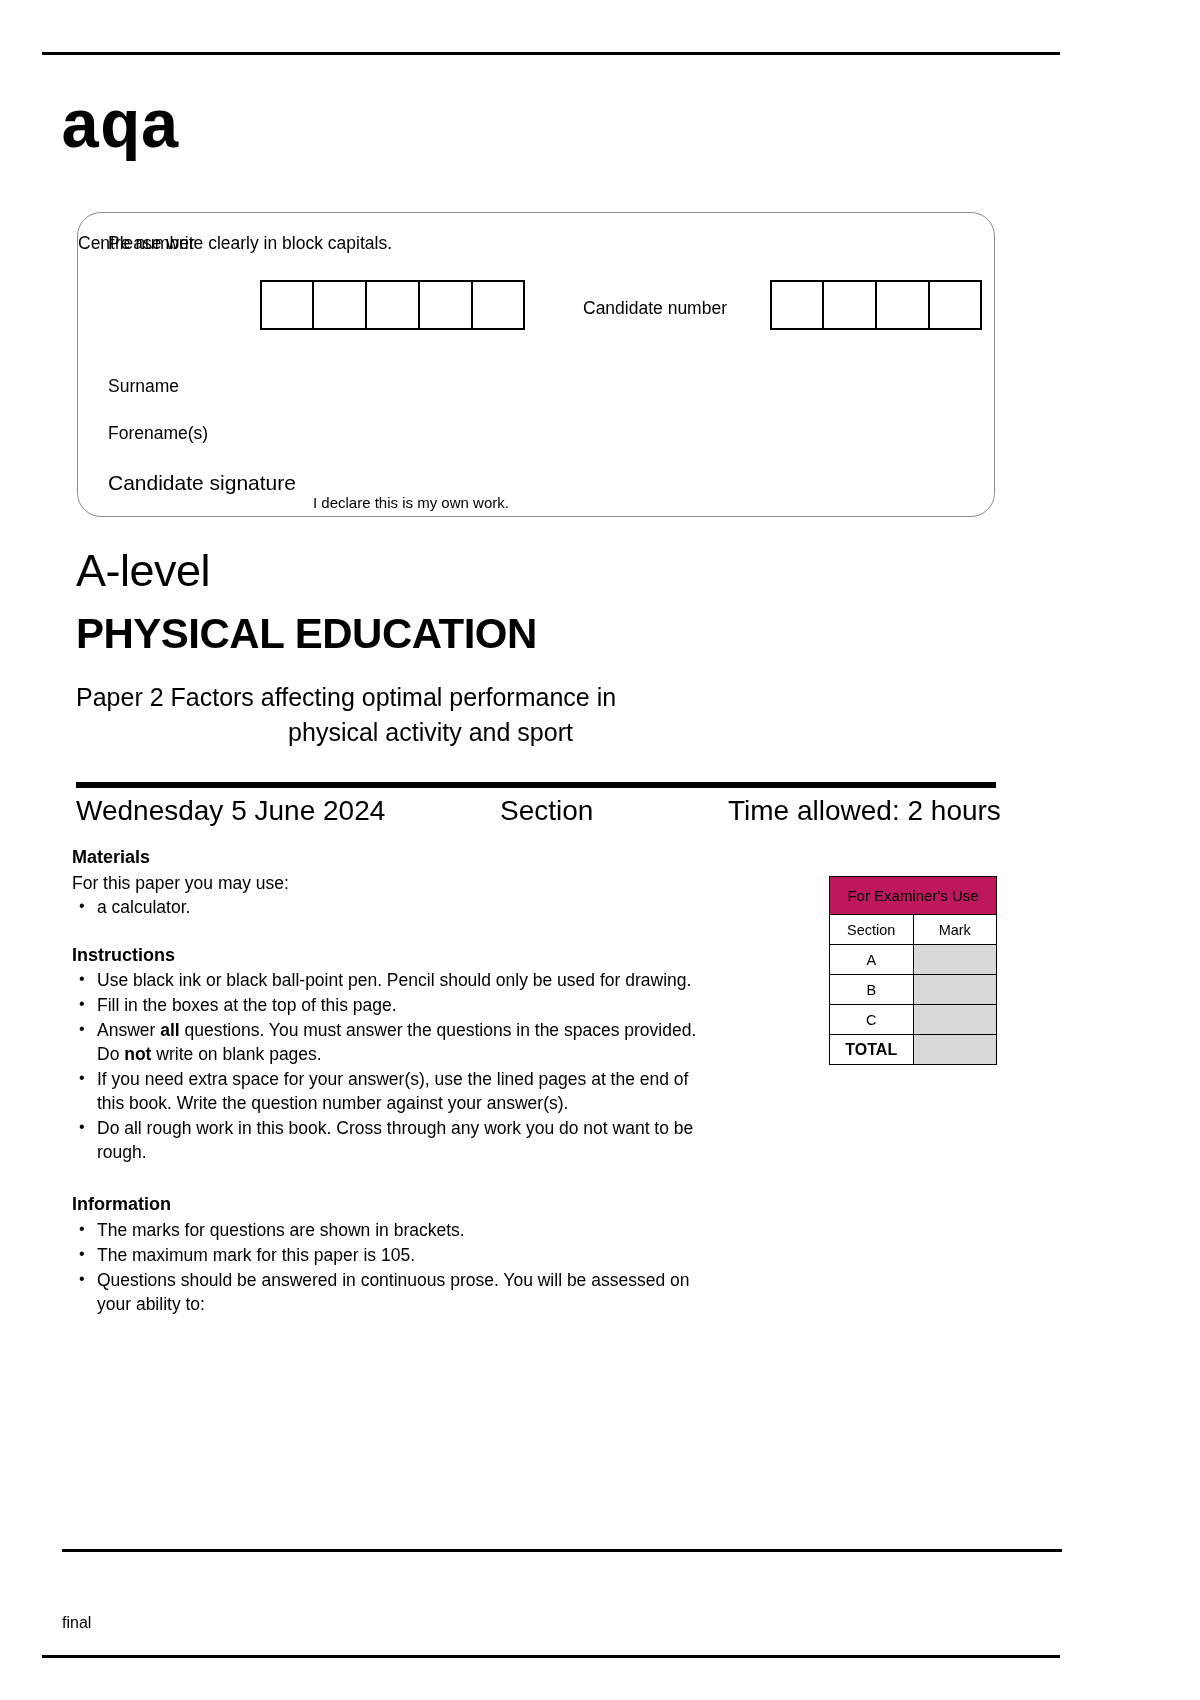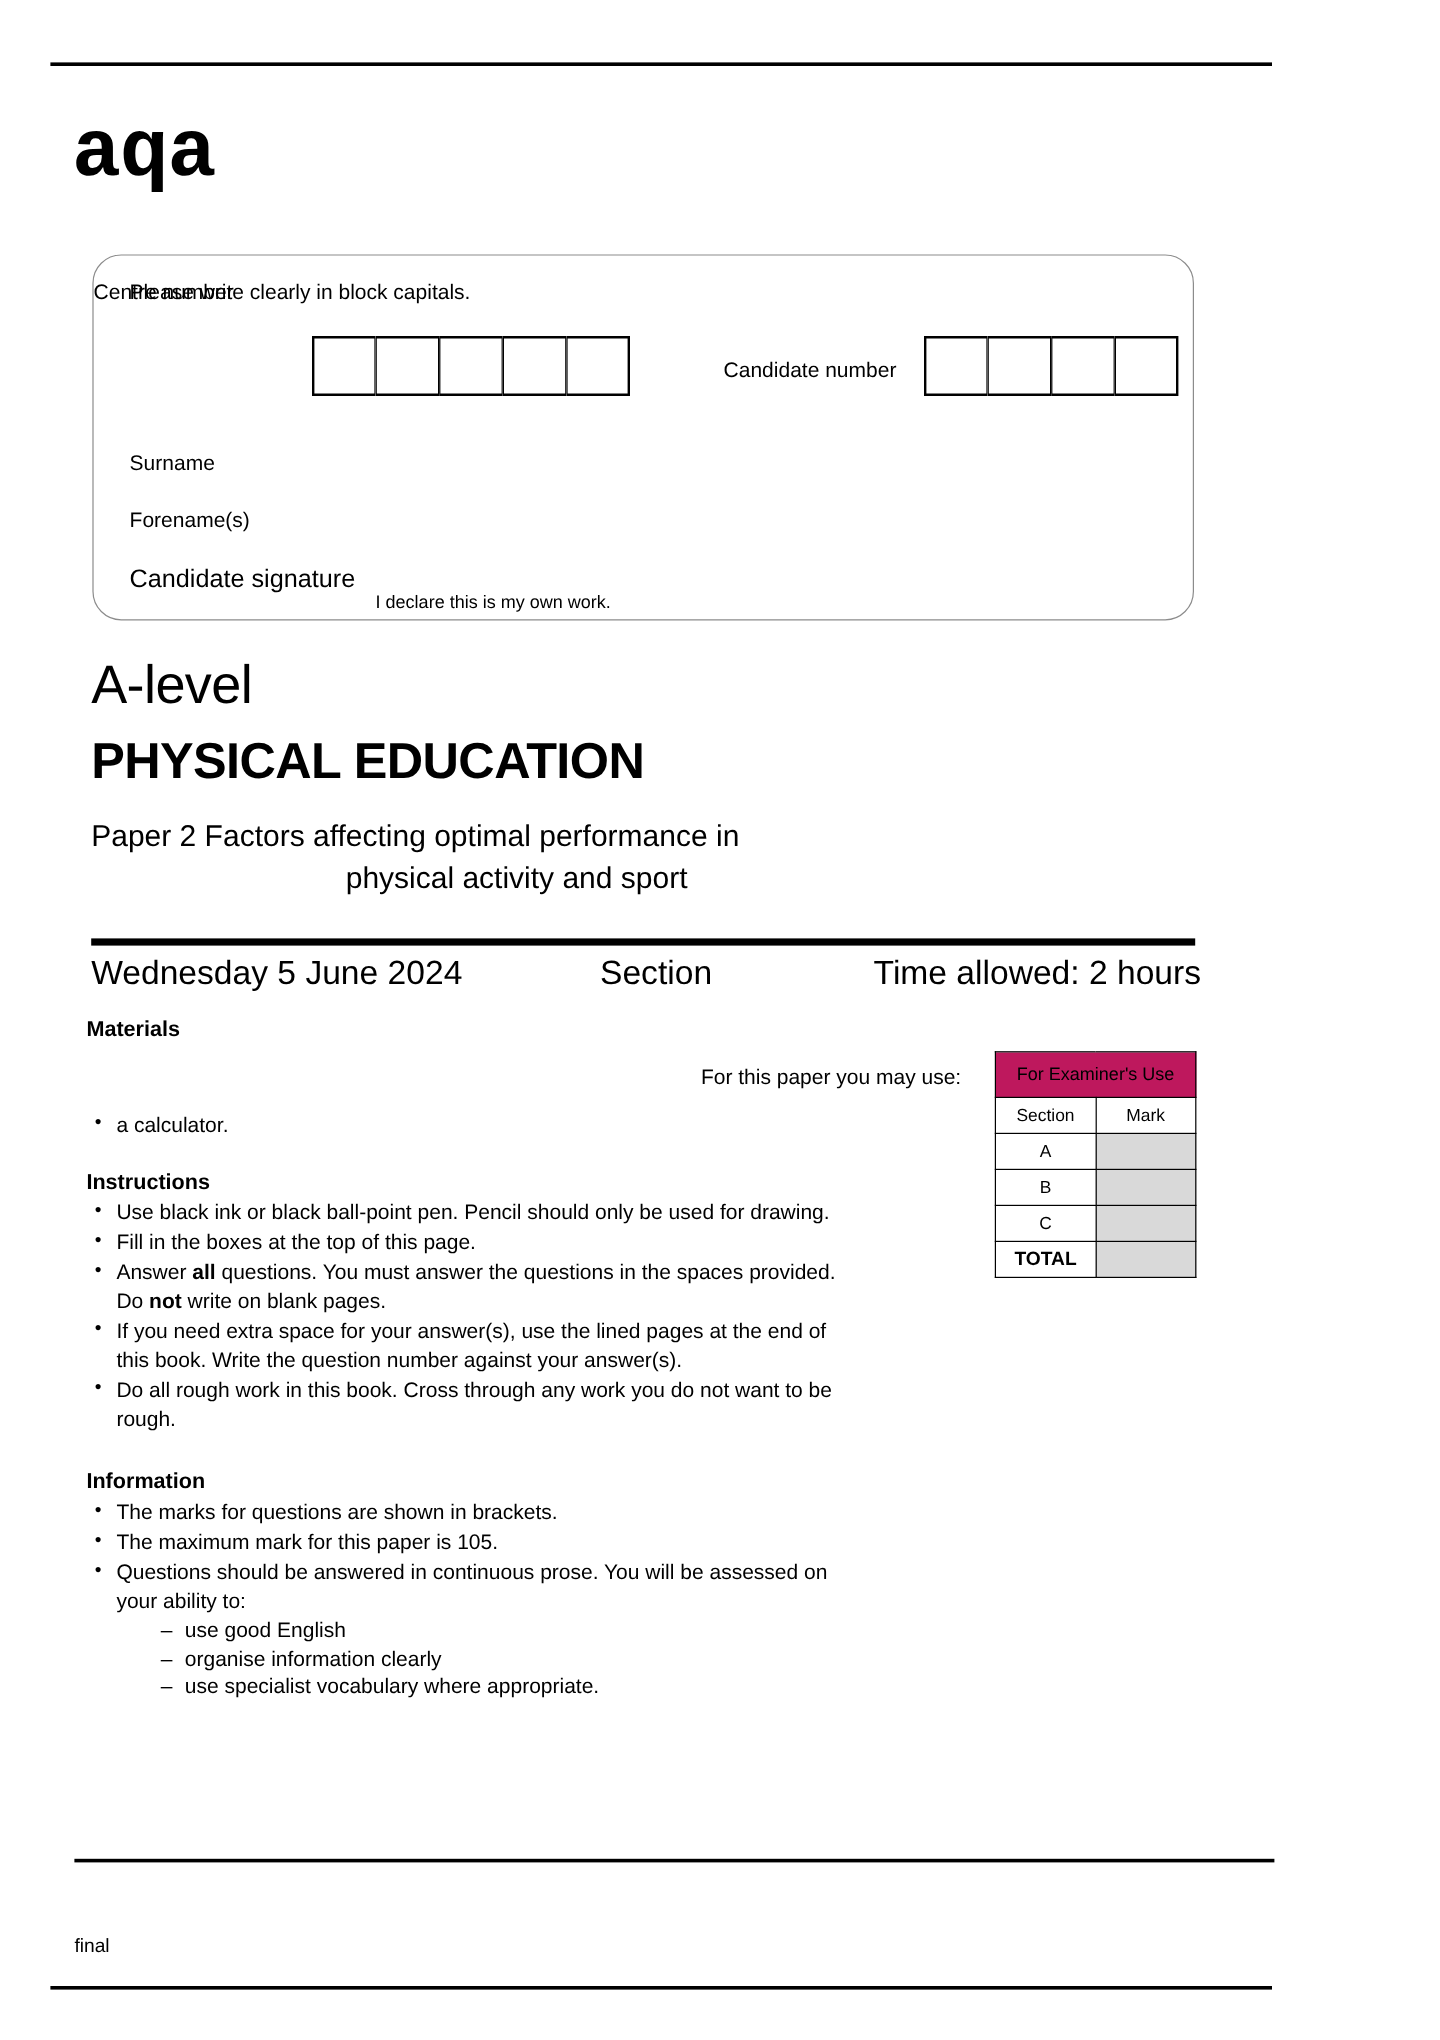--- a/index.html
+++ b/index.html
@@ -101,21 +101,20 @@
     background: #fff;
   }
   .cell.first { border-left-width: 2px; }
   .cell.last { border-right-width: 2px; }
 
   .lbl-candidate {
     position: absolute;
     left: 505px;
     top: 85px;
     font-size: 17.5px;
-    margin-left: 20px;
   }
 
   .lbl-surname {
     position: absolute;
     left: 30px;
     top: 163px;
     font-size: 17.5px;
   }
   .lbl-forename {
     position: absolute;
@@ -203,21 +202,21 @@
     top: 845px;
     width: 745px;
     font-size: 17.5px;
     line-height: 1.37;
   }
   .sec-head {
     font-weight: bold;
     font-size: 18px;
     margin: 0 0 2px 0;
   }
-  .plain { margin: 16px; text-align: right; }
+  .plain { margin: 0; }
   ul.blist {
     list-style: none;
     margin: 0;
     padding: 0;
   }
   ul.blist > li {
     position: relative;
     padding-left: 25px;
     margin: 0 0 1px 0;
   }
@@ -373,25 +372,20 @@
     <ul class="blist" id="information-list">
         <li>
           <div><span>The marks for questions are shown in brackets.</span></div>
         </li>
         <li>
           <div><span>The maximum mark for this paper is 105.</span></div>
         </li>
         <li>
           <div><span>Questions should be answered in continuous prose.  You will be assessed on</span></div>
           <div><span>your ability to:</span></div>
-          <ul class="dlist">
-            <li>use good English</li>
-            <li>organise information clearly</li>
-            <li>use specialist vocabulary where appropriate.</li>
-          </ul>
         </li>
       </ul>
   </div>
 
   <table class="ex-table">
     <tbody id="examiner-table-body">
         <tr>
           <td class="ex-title" colspan="2">For Examiner's Use</td>
         </tr>
         <tr>

